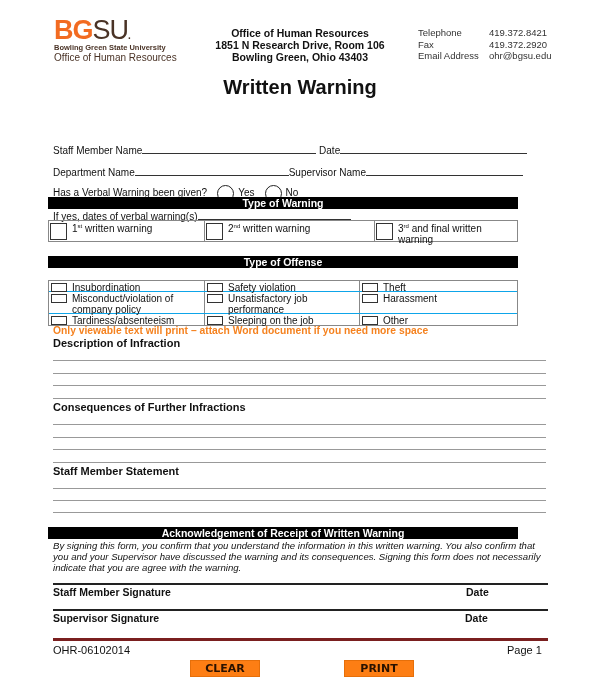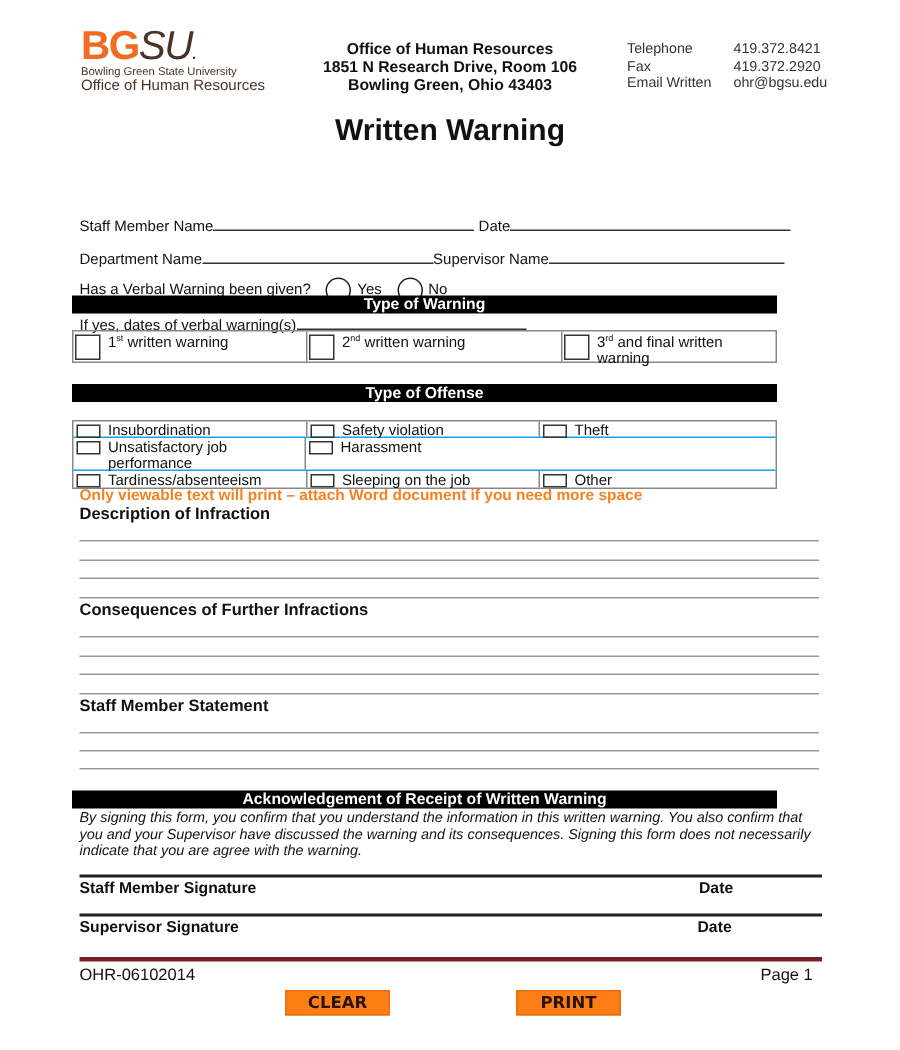--- a/index.html
+++ b/index.html
@@ -1,22 +1,22 @@
 <!DOCTYPE html>
 <html><head>
 <meta charset="utf-8">
 <style>
   * { box-sizing: border-box; margin: 0; padding: 0; }
   body { width: 600px; height: 700px; background: #fff; font-family: "Liberation Sans", sans-serif; color: #111; position: relative; overflow: hidden; }
   .abs { position: absolute; }
   .logo-mark { left: 54px; top: 17px; font-size: 27px; font-weight: bold; letter-spacing: -1px; line-height: 1; }
   .logo-mark .bg { color: #f26b21; }
-  .logo-mark .su { color: #4a3326; font-weight: normal; font-style: italic; }
+  .logo-mark .su { color: #4a3326; font-weight: normal; }
   .logo-mark .dot { color: #4a3326; font-size: 10px; }
-  .logo-univ { left: 54px; top: 43px; font-size: 7.5px; font-weight: normal; color: #4a3326; }
+  .logo-univ { left: 54px; top: 43px; font-size: 7.5px; font-weight: bold; color: #4a3326; }
   .logo-dept { left: 54px; top: 52px; font-size: 10px; color: #4a3326; }
   .addr { left: 205px; top: 27px; width: 190px; text-align: center; font-size: 10.5px; font-weight: bold; line-height: 12px; }
   .contact { left: 418px; top: 27px; font-size: 9.5px; color: #333; line-height: 11.5px; }
   .contact .row { display: flex; }
   .contact .k { width: 71px; }
   .title { left: 0; width: 600px; top: 76px; text-align: center; font-size: 20px; font-weight: bold; }
   .field { font-size: 10px; white-space: nowrap; margin-top: 33px; }
   .uline { display: inline-block; border-bottom: 1px solid #333; height: 10px; vertical-align: baseline; }
   .radio { display: inline-block; width: 17px; height: 17px; border: 1.5px solid #222; border-radius: 50%; vertical-align: middle; margin: 0 4px 0 10px; }
   .bar { left: 48px; width: 470px; height: 12px; background: #000; color: #fff; font-size: 10.5px; font-weight: bold; text-align: center; line-height: 12px; }
@@ -57,21 +57,21 @@
 <div class="abs contact">
   <div class="row">
       <span class="k">Telephone</span>
       <span>419.372.8421</span>
     </div>
   <div class="row">
       <span class="k">Fax</span>
       <span>419.372.2920</span>
     </div>
   <div class="row">
-      <span class="k">Email Written</span>
+      <span class="k">Email Address</span>
       <span>ohr@bgsu.edu</span>
     </div>
 </div>
 
 <div class="abs title">Written Warning</div>
 
 <div class="abs field" style="left:53px;top:111px;">
   <span>Staff Member Name</span><span class="uline" style="width:174px"></span>
   <span>Date</span><span class="uline" style="width:187px"></span>
 </div>
@@ -111,20 +111,24 @@
     <div class="off-cell" style="width:155px">
         <span class="cb2"></span>
         <span>Safety violation</span>
       </div>
     <div class="off-cell" style="width:157px">
         <span class="cb2"></span>
         <span>Theft</span>
       </div>
   </div>
   <div class="off-row" style="height:22px">
+    <div class="off-cell" style="width:156px">
+        <span class="cb2"></span>
+        <span style="width:125px">Misconduct/violation of company policy</span>
+      </div>
     <div class="off-cell" style="width:155px">
         <span class="cb2"></span>
         <span style="width:100px">Unsatisfactory job performance</span>
       </div>
     <div class="off-cell" style="width:157px">
         <span class="cb2"></span>
         <span>Harassment</span>
       </div>
   </div>
   <div class="off-row" style="height:11px">

